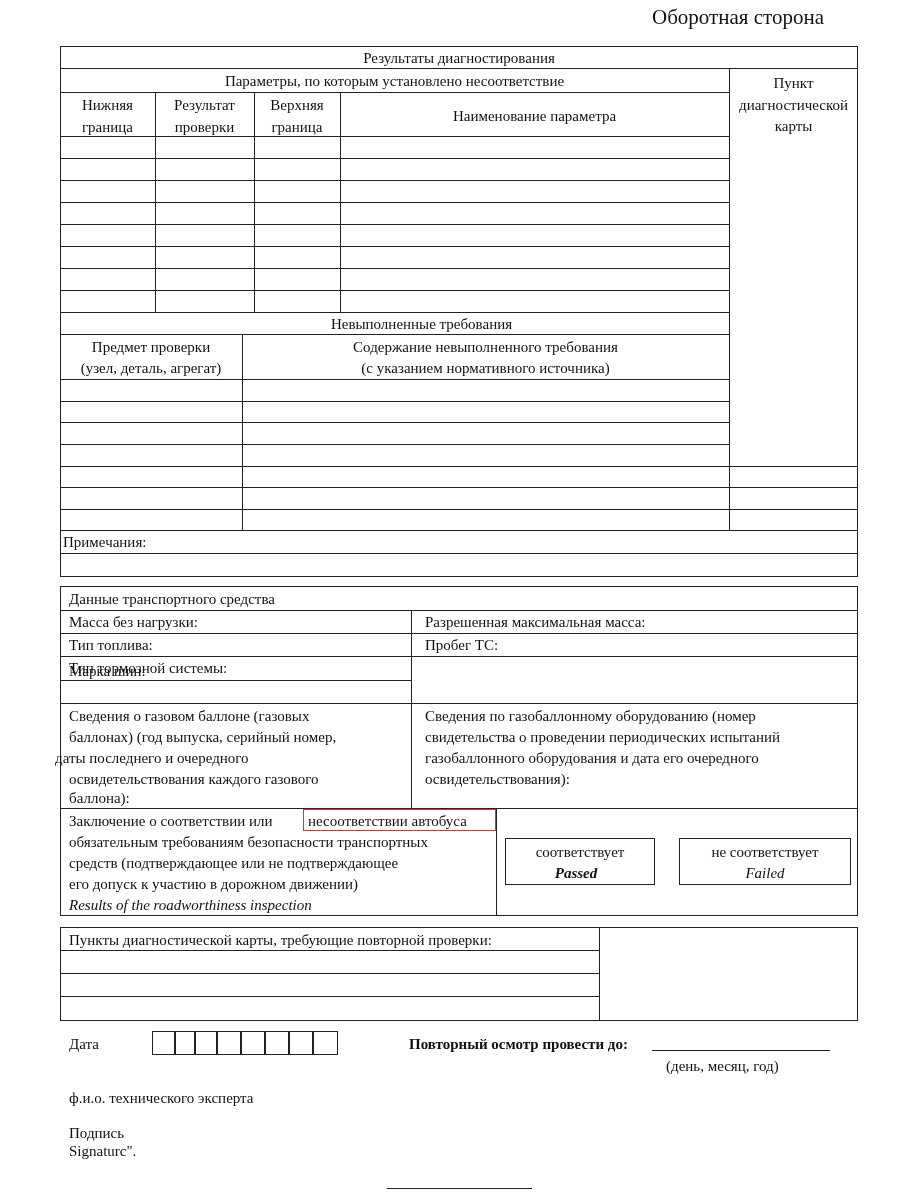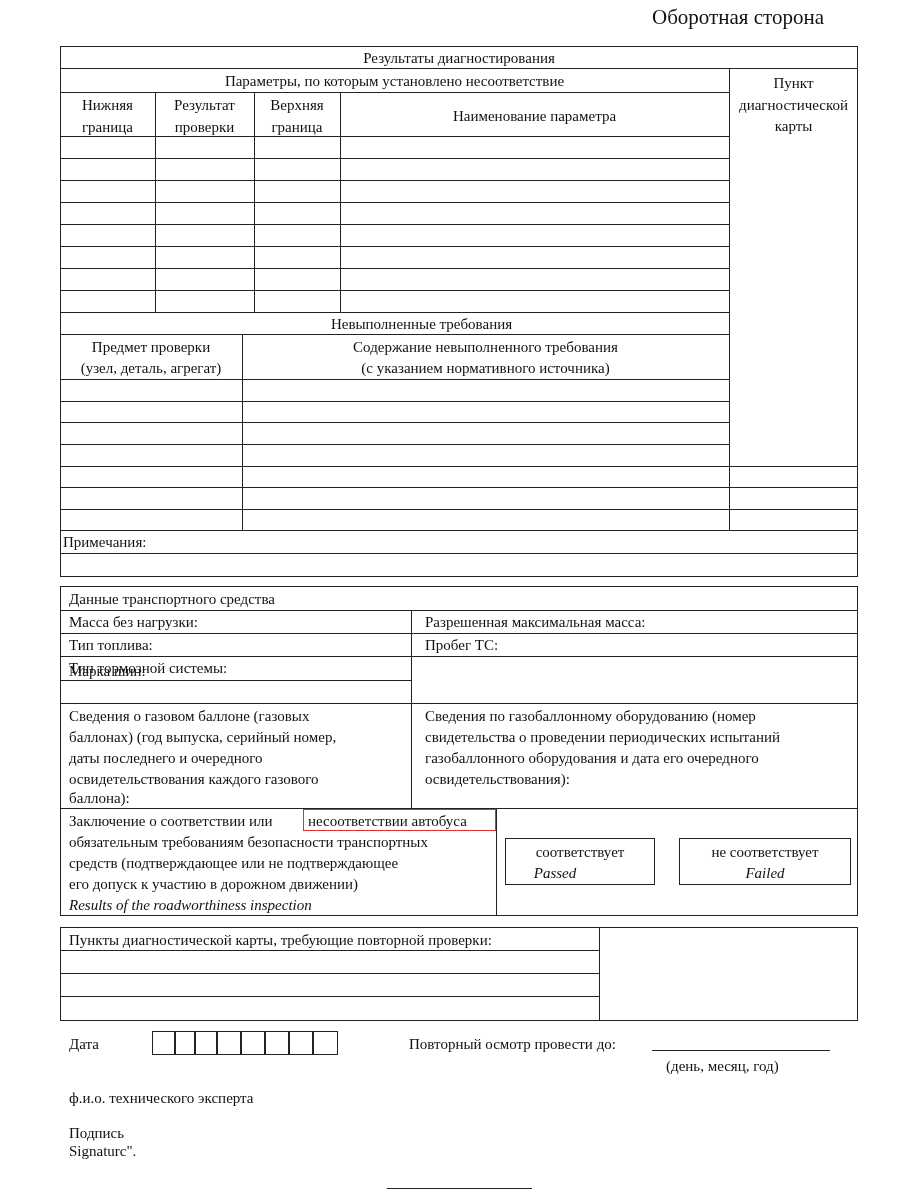--- a/index.html
+++ b/index.html
@@ -92,42 +92,42 @@
   <div class="t" style="left:425px; top:636px;">Пробег ТС:</div>
   <div class="hl" style="left:60px; width:798px; top:656px;"></div>
 
   <div class="t" style="left:69px; top:659px;">Тип тормозной системы:</div>
   <div class="hl" style="left:60px; width:351px; top:680px;"></div>
   <div class="t" style="left:69px; top:662px;">Марка шин:</div>
   <div class="hl" style="left:60px; width:798px; top:703px;"></div>
 
   <div class="t" style="left:69px; top:707px;">Сведения о газовом баллоне (газовых</div>
   <div class="t" style="left:69px; top:728px;">баллонах) (год выпуска, серийный номер,</div>
-  <div class="t" style="left:69px; top:749px;font-family:Liberation Serif, serif;">даты последнего и очередного</div>
+  <div class="t" style="left:55px; top:749px;font-family:Liberation Serif, serif;">даты последнего и очередного</div>
   <div class="t" style="left:69px; top:770px;">освидетельствования каждого газового</div>
   <div class="t" style="left:69px; top:789px;">баллона):</div>
 
   <div class="t" style="left:425px; top:707px;">Сведения по газобаллонному оборудованию (номер</div>
   <div class="t" style="left:425px; top:728px;">свидетельства о проведении периодических испытаний</div>
   <div class="t" style="left:425px; top:749px;">газобаллонного оборудования и дата его очередного</div>
   <div class="t" style="left:425px; top:770px;">освидетельствования):</div>
   <div class="hl" style="left:60px; width:798px; top:808px;"></div>
 
   <div class="vl" style="left:496px; top:808px; height:108px;"></div>
   <div class="t" style="left:69px; top:812px;">Заключение о соответствии или </div>
   <div class="red" style="left:303px; top:809px; width:193px; height:22px;"></div>
   <div class="t" style="left:308px; top:812px;">несоответствии автобуса</div>
   <div class="t" style="left:69px; top:833px;">обязательным требованиям безопасности транспортных</div>
   <div class="t" style="left:69px; top:854px;">средств (подтверждающее или не подтверждающее</div>
   <div class="t" style="left:69px; top:875px;">его допуск к участию в дорожном движении)</div>
   <div class="t it" style="left:69px; top:896px;">Results of the roadworthiness inspection</div>
 
   <div class="box" style="left:505px; top:838px; width:150px; height:47px;"></div>
   <div class="t c" style="left:505px; width:150px; top:843px;">соответствует</div>
-  <div class="t c it" style="left:477px; width:156px; top:864px;">Passed</div>
+  <div class="t c it" style="left:498px; width:156px; top:864px;font-weight:bold;">Passed</div>
 
   <div class="box" style="left:679px; top:838px; width:172px; height:47px;"></div>
   <div class="t c" style="left:679px; width:172px; top:843px;font-family:Liberation Serif, serif;">не соответствует</div>
   <div class="t c it" style="left:679px; width:172px; top:864px;">Failed</div>
 </div>
 
 <div>
   <div class="box" style="left:60px; top:927px; width:798px; height:94px;"></div>
   <div class="vl" style="left:599px; top:927px; height:94px;"></div>
   <div class="t" style="left:69px; top:931px;">Пункты диагностической карты, требующие повторной проверки:</div>
@@ -141,21 +141,21 @@
   <div class="cell" style="left:152px; top:1031px; width:24px; height:24px;"></div>
   <div class="cell" style="left:174px; top:1031px; width:22px; height:24px;"></div>
   <div class="cell" style="left:194px; top:1031px; width:24px; height:24px;"></div>
   <div class="cell" style="left:216px; top:1031px; width:26px; height:24px;"></div>
   <div class="cell" style="left:240px; top:1031px; width:26px; height:24px;"></div>
   <div class="cell" style="left:264px; top:1031px; width:26px; height:24px;"></div>
   <div class="cell" style="left:288px; top:1031px; width:26px; height:24px;"></div>
   <div class="cell" style="left:312px; top:1031px; width:26px; height:24px;"></div>
 </div>
 
-<div class="t" style="left:409px; top:1035px;">Повторный осмотр провести до:</div>
+<div class="t" style="left:409px; top:1035px;font-weight:bold;">Повторный осмотр провести до:</div>
 <div class="hl" style="left:652px; width:178px; top:1050px; border-top-width:1px;"></div>
 <div class="t" style="left:666px; top:1057px;">(день, месяц, год)</div>
 
 <div class="t" style="left:69px; top:1089px;">ф.и.о. технического эксперта</div>
 
 <div class="t" style="left:69px; top:1124px;">Подпись</div>
 <div class="t" style="left:69px; top:1142px;">Signaturc".</div>
 
 <div class="hl" style="left:387px; width:145px; top:1188px;"></div>
 

